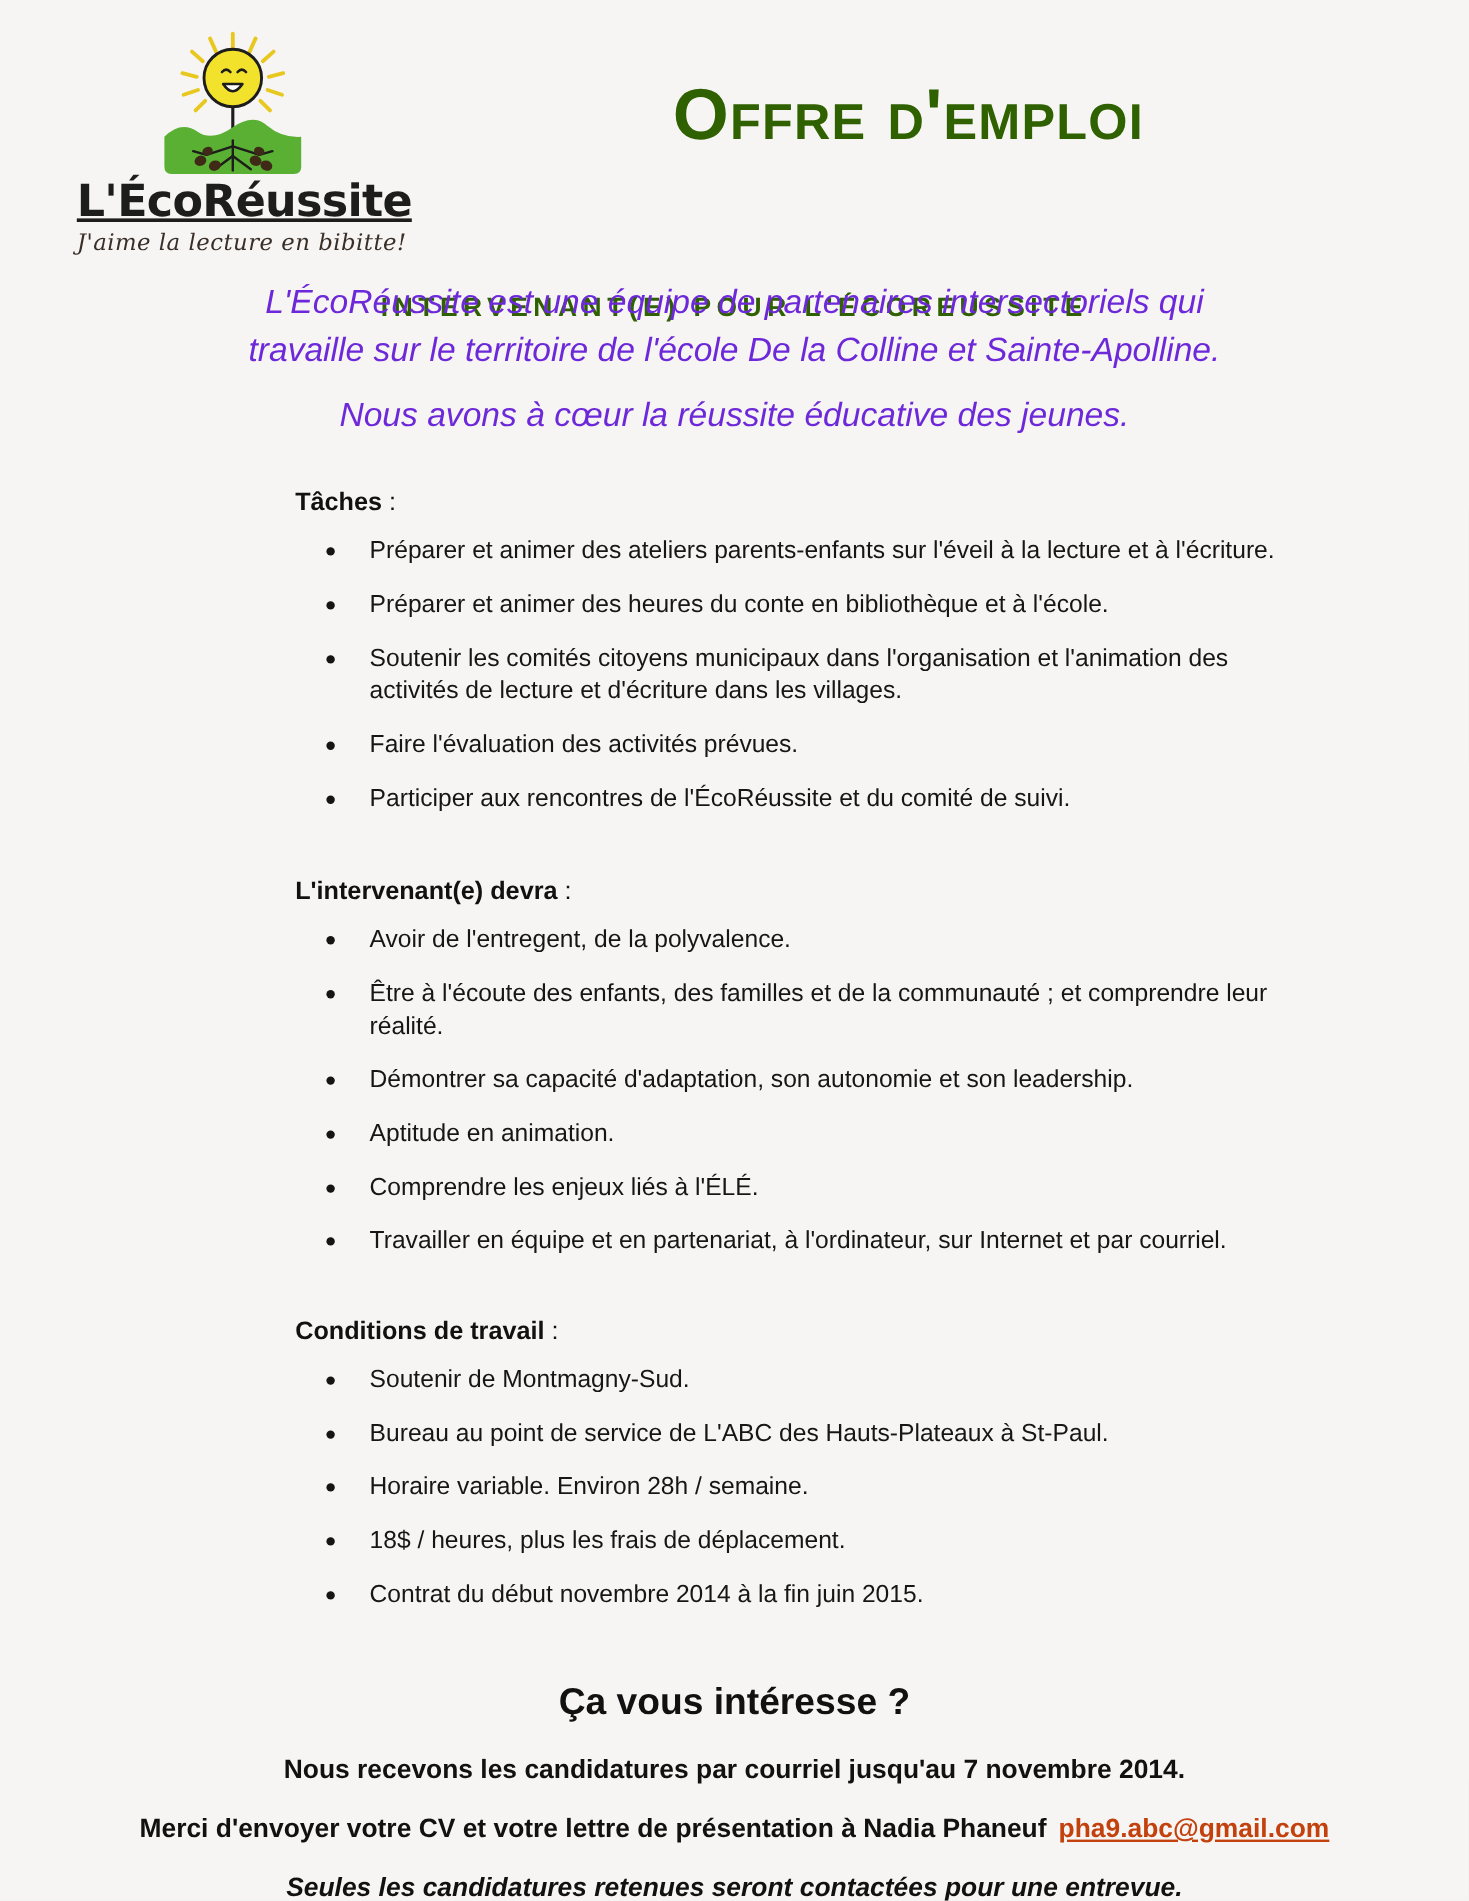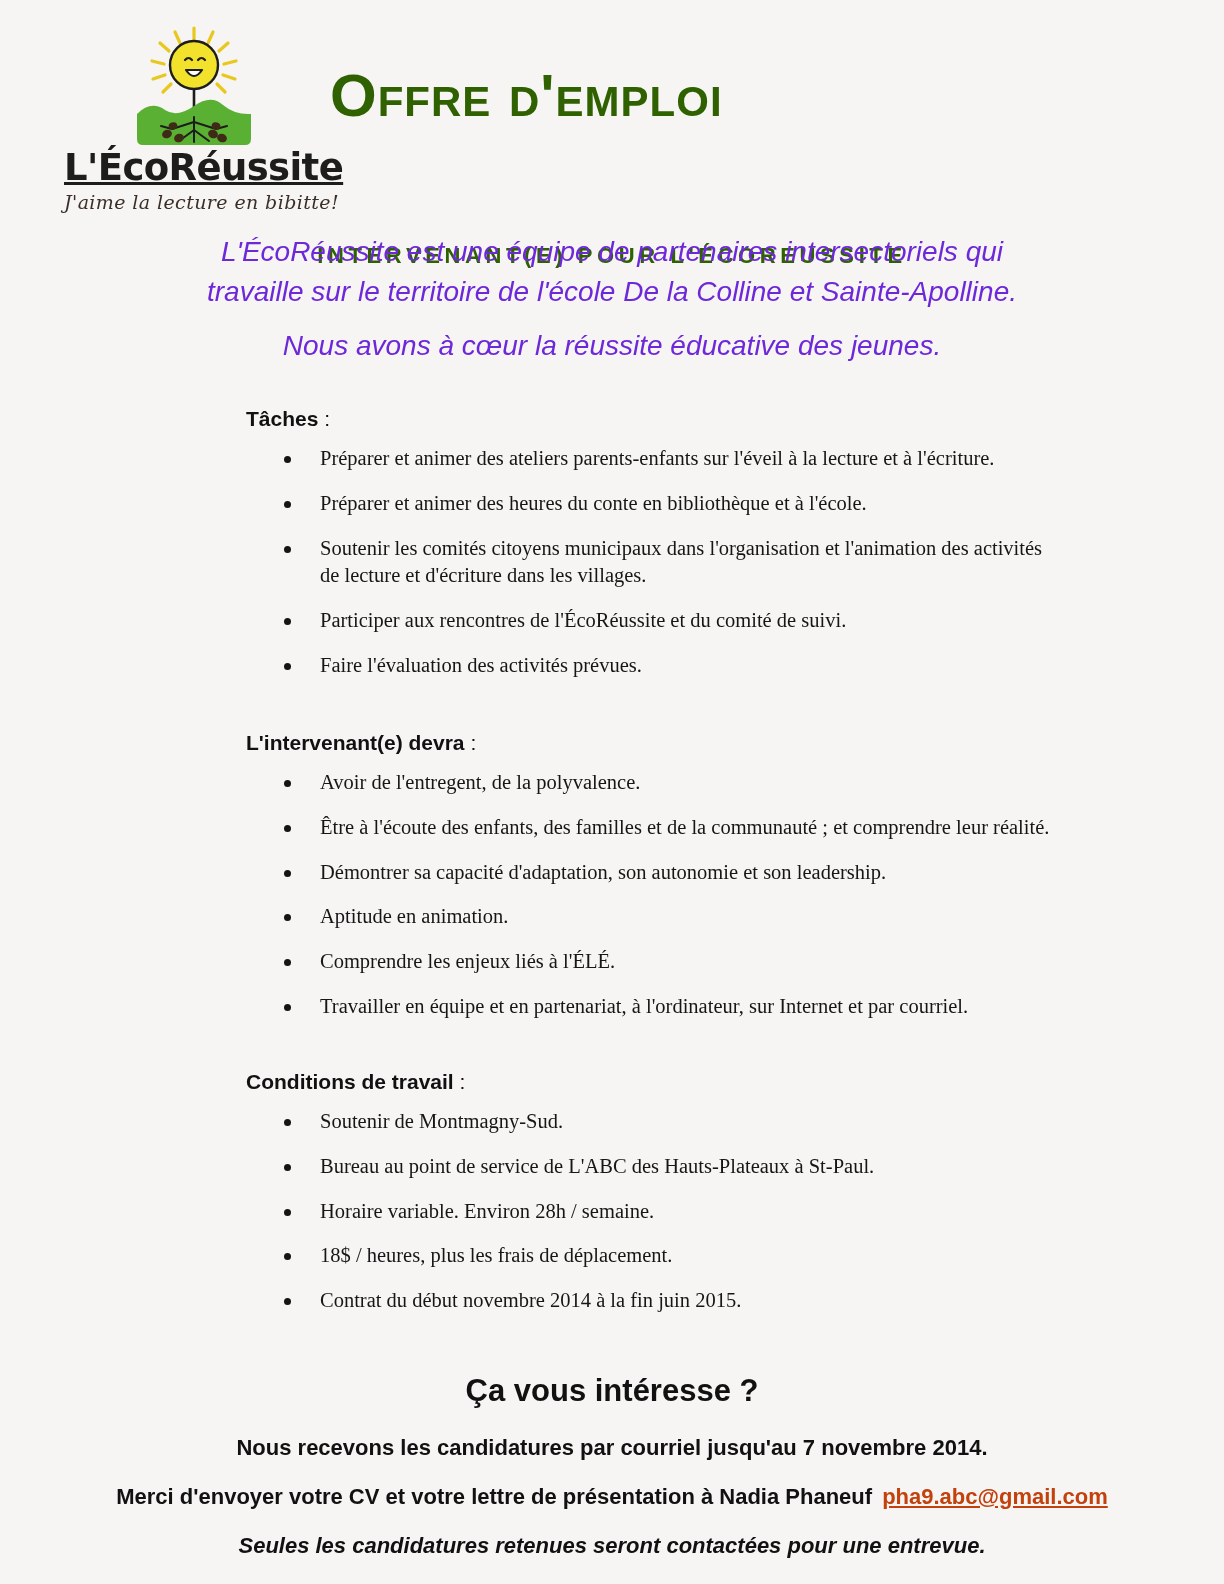--- a/index.html
+++ b/index.html
@@ -56,21 +56,21 @@
     margin-top: 5px;
     letter-spacing: 0.4px;
     white-space: nowrap;
   }
 
   .title-wrap {
     position: absolute;
     left: 330px;
     right: 40px;
     top: 66px;
-    text-align: left;
+    text-align: center;
   }
   .doc-title {
     font-family: "Liberation Sans", sans-serif;
     font-weight: bold;
     font-variant: small-caps;
     font-size: 60px;
     line-height: 1;
     color: #2f6100;
     letter-spacing: 1px;
     margin: 0;
@@ -120,23 +120,22 @@
   }
   .section-heading .colon {
     font-weight: normal;
   }
   .sec-taches { margin-top: 42px; }
   .sec-devra  { margin-top: 52px; }
   .sec-cond   { margin-top: 50px; }
 
   ul.bullets {
     list-style: none;
-    margin: 12px;
+    margin: 0;
     padding: 0;
-    font-family: Liberation Serif, serif;
   }
   ul.bullets li {
     position: relative;
     padding-left: 78px;
     font-size: 20.5px;
     line-height: 1.35;
     color: #161616;
     margin-bottom: 17px;
   }
   ul.bullets li::before {
@@ -247,22 +246,22 @@
       <div>L'ÉcoRéussite est une équipe de partenaires intersectoriels qui travaille sur le territoire de l'école De la Colline et Sainte-Apolline.</div>
       <div class="line2">Nous avons à cœur la réussite éducative des jeunes.</div>
     </div>
 
     <div class="section sec-taches">
       <div class="section-heading"><span>Tâches</span><span class="colon"> :</span></div>
       <ul class="bullets">
         <li>Préparer et animer des ateliers parents-enfants sur l'éveil à la lecture et à l'écriture.</li>
         <li>Préparer et animer des heures du conte en bibliothèque et à l'école.</li>
         <li>Soutenir les comités citoyens municipaux dans l'organisation et l'animation des activités de lecture et d'écriture dans les villages.</li>
+        <li>Faire l'évaluation des activités prévues.</li>
         <li>Participer aux rencontres de l'ÉcoRéussite et du comité de suivi.</li>
-        <li>Faire l'évaluation des activités prévues.</li>
       </ul>
     </div>
 
     <div class="section sec-devra">
       <div class="section-heading"><span>L'intervenant(e) devra</span><span class="colon"> :</span></div>
       <ul class="bullets">
         <li>Avoir de l'entregent, de la polyvalence.</li>
         <li>Être à l'écoute des enfants, des familles et de la communauté ; et comprendre leur réalité.</li>
         <li>Démontrer sa capacité d'adaptation, son autonomie  et son leadership.</li>
         <li>Aptitude en animation.</li>

